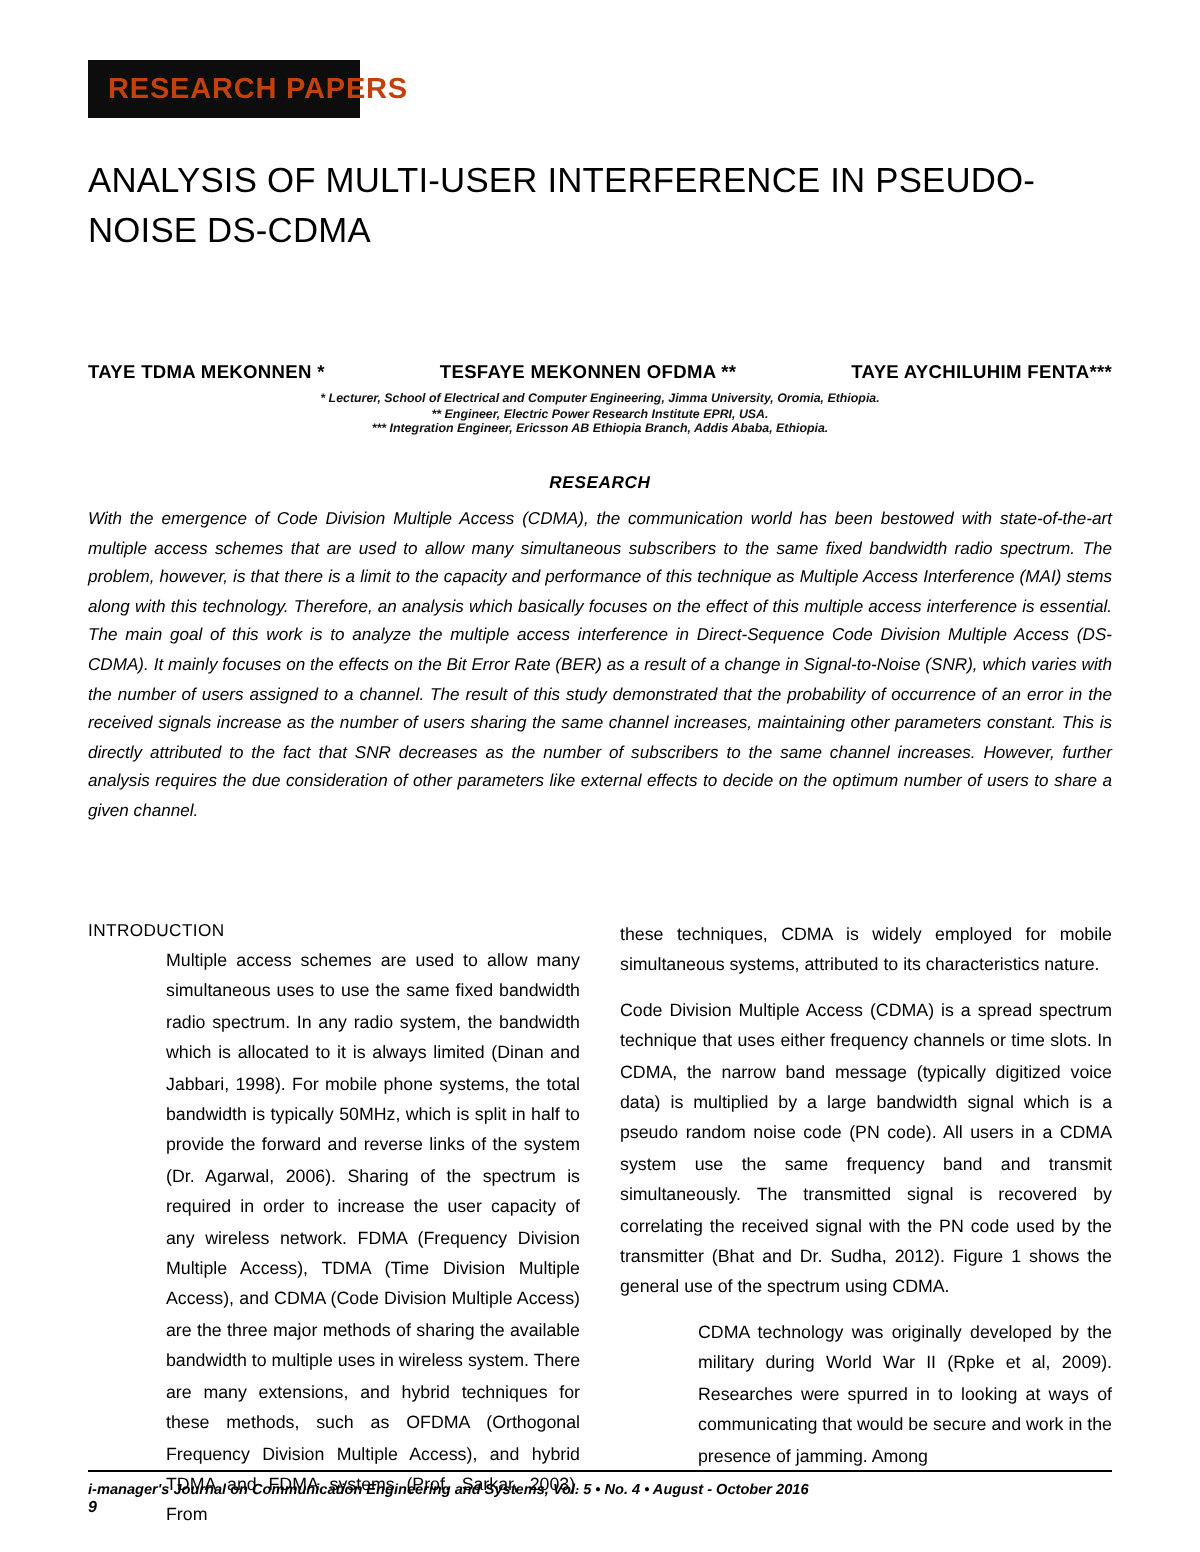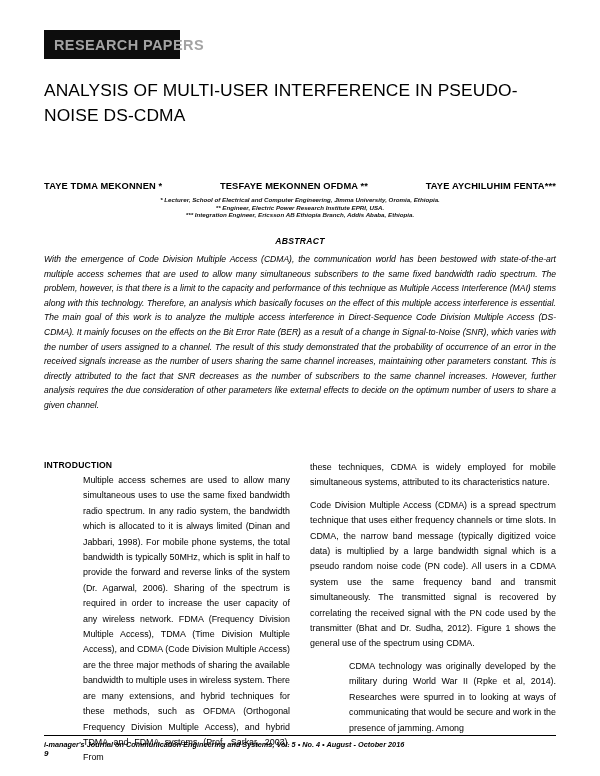--- a/index.html
+++ b/index.html
@@ -31,21 +31,21 @@
     top: 30px;
     width: 136px;
     height: 29px;
     background: #0d0d0d;
     display: flex;
     align-items: center;
     padding-left: 10px;
     box-sizing: border-box;
   }
   .banner-label {
-    color: #a3a3a3;
+    color: #c2410c;
     font-size: 14.5px;
     font-weight: bold;
     letter-spacing: 0.4px;
     white-space: nowrap;
   }
 
   
   .title {
     position: absolute;
     left: 44px;
@@ -138,21 +138,21 @@
     width: 512px;
     height: 258px;
     display: flex;
     justify-content: space-between;
   }
   .col {
     width: 246px;
   }
   .section-heading {
     font-size: 8.6px;
-    font-weight: bold;
+    font-weight: normal;
     letter-spacing: 0.2px;
     margin: 0 0 3px 0;
   }
   .col p {
     margin: 0 0 7px 0;
     font-size: 8.9px;
     line-height: 15.4px;
     text-align: justify;
     text-justify: inter-word;
   }
@@ -203,36 +203,36 @@
     <span class="author">TESFAYE MEKONNEN OFDMA **</span>
     <span class="author">TAYE AYCHILUHIM FENTA***</span>
   </div>
 
   <div class="affiliations">
     <div>* Lecturer, School of Electrical and Computer Engineering, Jimma University, Oromia, Ethiopia.</div>
     <div>** Engineer, Electric Power Research Institute EPRI, USA.</div>
     <div>*** Integration Engineer, Ericsson AB Ethiopia Branch, Addis Ababa, Ethiopia.</div>
   </div>
 
-  <div class="abstract-heading">ABSTRACT</div>
+  <div class="abstract-heading">RESEARCH</div>
 
   <div class="abstract-body">
     <p>With the emergence of Code Division Multiple Access (CDMA), the communication world has been bestowed with state-of-the-art multiple access schemes that are used to allow many simultaneous subscribers to the same fixed bandwidth radio spectrum. The problem, however, is that there is a limit to the capacity and performance of this technique as Multiple Access Interference (MAI) stems along with this technology. Therefore, an analysis which basically focuses on the effect of this multiple access interference is essential. The main goal of this work is to analyze the multiple access interference in Direct-Sequence Code Division Multiple Access (DS-CDMA). It mainly focuses on the effects on the Bit Error Rate (BER) as a result of a change in Signal-to-Noise (SNR), which varies with the number of users assigned to a channel. The result of this study demonstrated that the probability of occurrence of an error in the received signals increase as the number of users sharing the same channel increases, maintaining other parameters constant. This is directly attributed to the fact that SNR decreases as the number of subscribers to the same channel increases. However, further analysis requires the due consideration of other parameters like external effects to decide on the optimum number of users to share a given channel.</p>
   </div>
 
 
   <div class="columns">
     <div class="col">
       <div class="section-heading">INTRODUCTION</div>
       <p>Multiple access schemes are used to allow many simultaneous uses to use the same fixed bandwidth radio spectrum. In any radio system, the bandwidth which is allocated to it is always limited (Dinan and Jabbari, 1998). For mobile phone systems, the total bandwidth is typically 50MHz, which is split in half to provide the forward and reverse links of the system (Dr. Agarwal, 2006). Sharing of the spectrum is required in order to increase the user capacity of any wireless network. FDMA (Frequency Division Multiple Access), TDMA (Time Division Multiple Access), and CDMA (Code Division Multiple Access) are the three major methods of sharing the available bandwidth to multiple uses in wireless system. There are many extensions, and hybrid techniques for these methods, such as OFDMA (Orthogonal Frequency Division Multiple Access), and hybrid TDMA and FDMA systems (Prof. Sarkar, 2003). From</p>
     </div>
     <div class="col">
       <p>these techniques, CDMA is widely employed for mobile simultaneous systems, attributed to its characteristics nature.</p>
       <p>Code Division Multiple Access (CDMA) is a spread spectrum technique that uses either frequency channels or time slots. In CDMA, the narrow band message (typically digitized voice data) is multiplied by a large bandwidth signal which is a pseudo random noise code (PN code). All users in a CDMA system use the same frequency band and transmit simultaneously. The transmitted signal is recovered by correlating the received signal with the PN code used by the transmitter (Bhat and Dr. Sudha, 2012). Figure 1 shows the general use of the spectrum using CDMA.</p>
-      <p>CDMA technology was originally developed by the military during World War II (Rpke et al, 2014). Researches were spurred in to looking at ways of communicating that would be secure and work in the presence of jamming. Among</p>
+      <p>CDMA technology was originally developed by the military during World War II (Rpke et al, 2009). Researches were spurred in to looking at ways of communicating that would be secure and work in the presence of jamming. Among</p>
     </div>
   </div>
 
   <div class="footer-rule"></div>
   <div class="footer">
     <span>i-manager's Journal on Communication Engineering and Systems, Vol. 5 • No. 4 • August - October 2016</span>
     <span class="footer-page">9</span>
   </div>
 
 </div>

